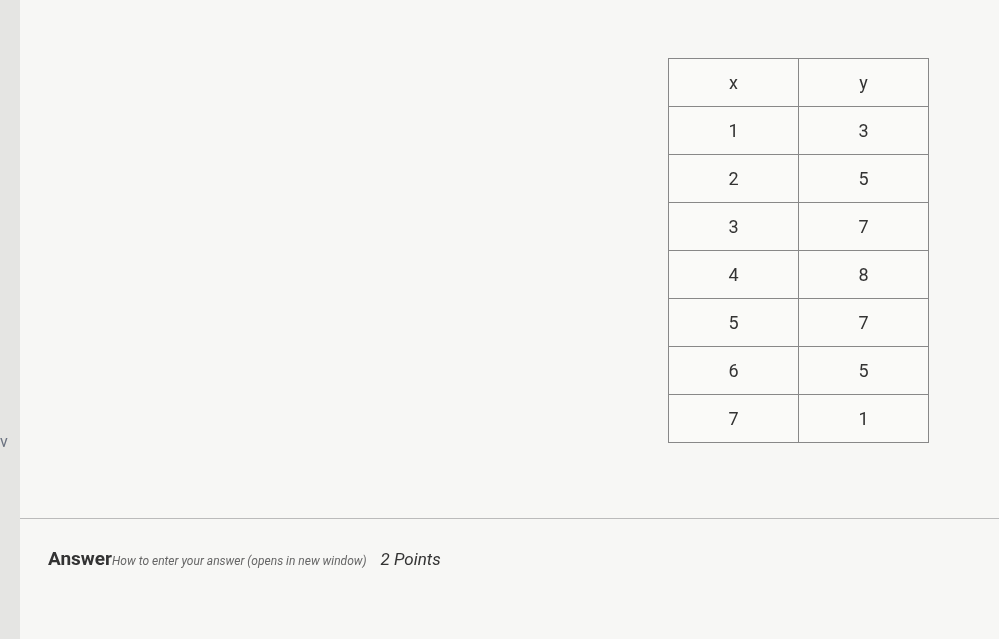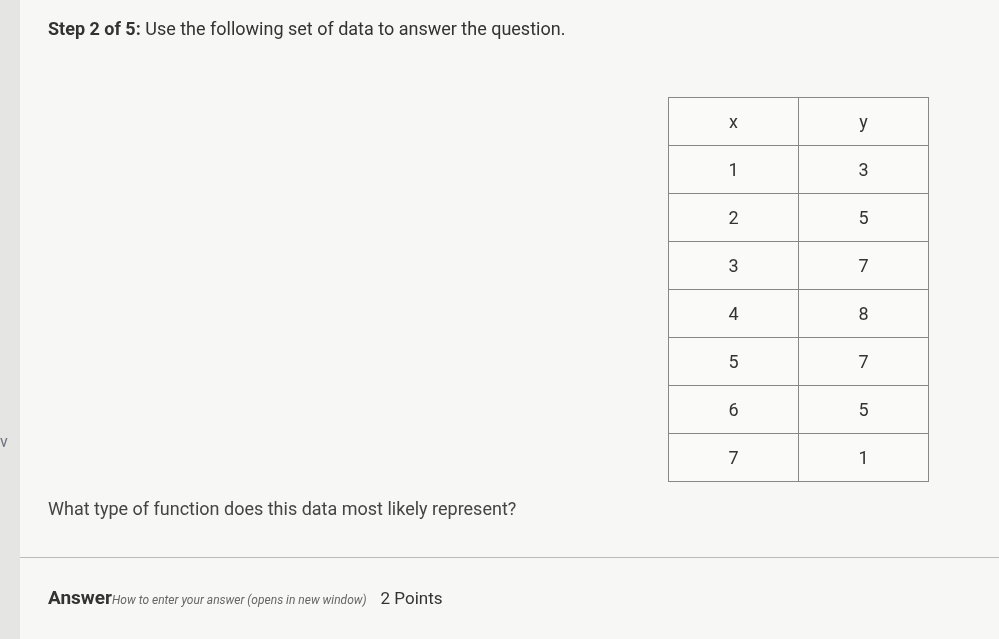--- a/index.html
+++ b/index.html
@@ -73,44 +73,41 @@
       font-size: 12px;
       font-style: italic;
       color: #666;
       font-weight: 400;
     }
     .answer-points {
       font-size: 17px;
       color: #333;
       font-weight: 400;
       margin-left: 10px;
+      font-style: italic;
     }
     .left-stub {
       position: absolute;
       left: 0;
       top: 432px;
       width: 14px;
       height: 20px;
       color: #6b7280;
       font-size: 16px;
       line-height: 20px;
       overflow: hidden;
     }
   </style>
 </head>
 <body>
 
 <div class="left-stub">v</div>
 
 <div class="page-container">
 
-  <div class="step-header">
-    <span class="step-label">Step 2 of 5:</span>
-    <span>Use the following set of data to answer the question.</span>
-  </div>
 
   <div class="content-area">
     <table class="data-table">
       <thead>
         <tr>
           <th>x</th>
           <th>y</th>
         </tr>
       </thead>
       <tbody>
@@ -138,21 +135,20 @@
           <td>6</td>
           <td>5</td>
         </tr>
         <tr>
           <td>7</td>
           <td>1</td>
         </tr>
       </tbody>
     </table>
 
-    <div class="question-text">What type of function does this data most likely represent?</div>
   </div>
 
   <div class="answer-section">
     <span class="answer-label">Answer</span><span class="answer-hint">How to enter your answer (opens in new window)</span>
     <span class="answer-points">2 Points</span>
   </div>
 
 </div>
 
 </body></html>

